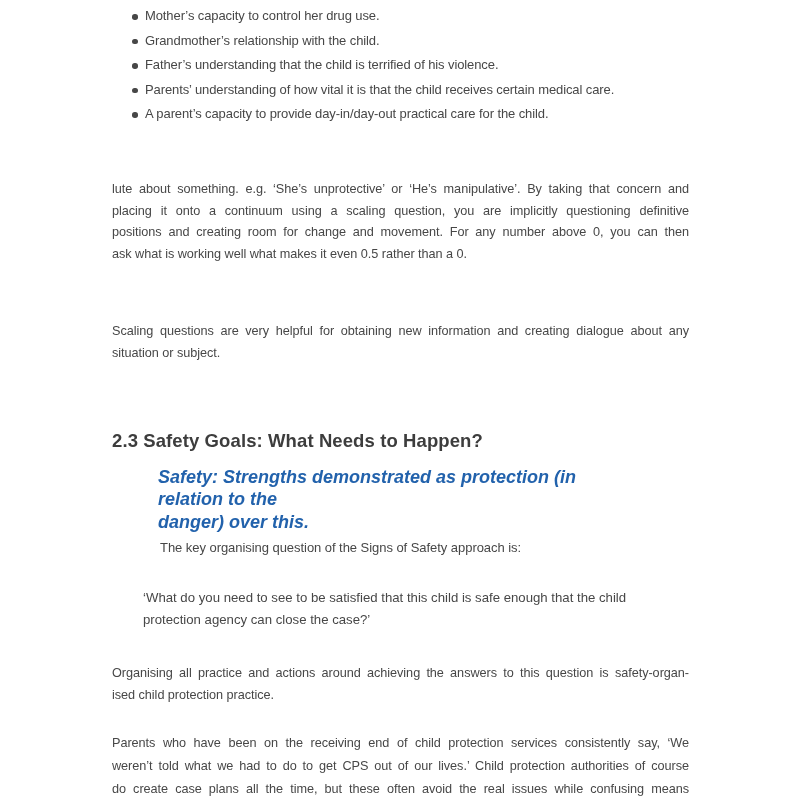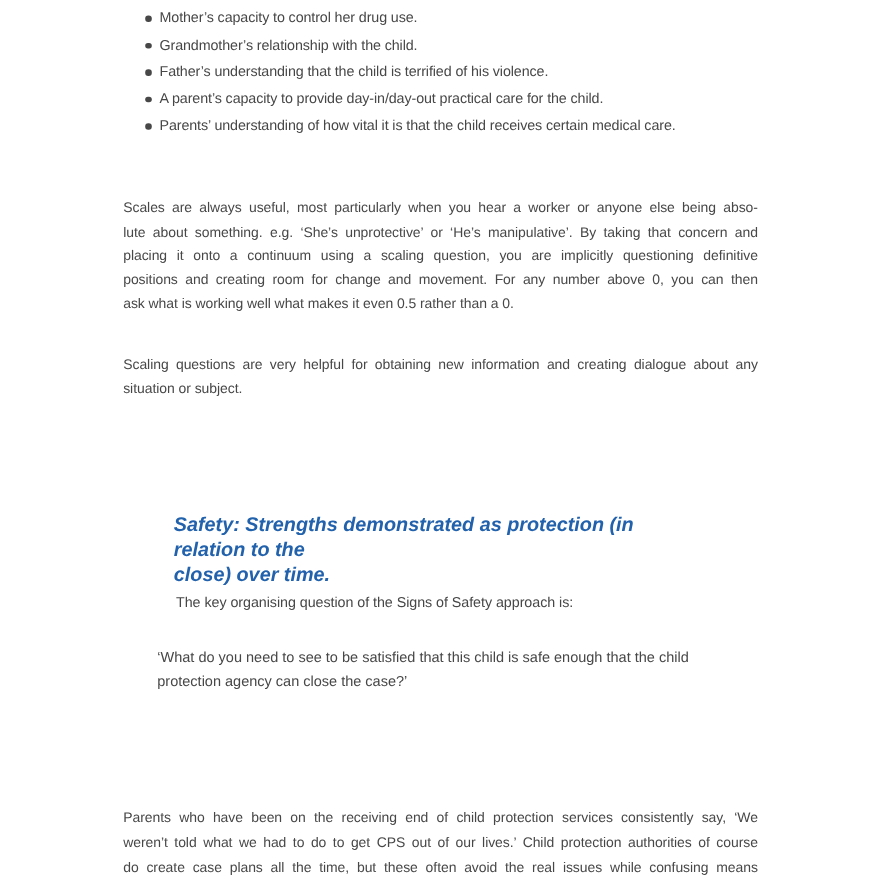--- a/index.html
+++ b/index.html
@@ -105,50 +105,54 @@
 </style>
 </head>
 <body>
 
 <div class="page">
 
   <ul class="bullets">
       <li class="bullet-item">Mother’s capacity to control her drug use.</li>
       <li class="bullet-item">Grandmother’s relationship with the child.</li>
       <li class="bullet-item">Father’s understanding that the child is terrified of his violence.</li>
+      <li class="bullet-item">Parents’ understanding of how vital it is that the child receives certain medical care.</li>
       <li class="bullet-item">A parent’s capacity to provide day-in/day-out practical care for the child.</li>
-      <li class="bullet-item">Parents’ understanding of how vital it is that the child receives certain medical care.</li>
     </ul>
 
   <div class="para justify" id="para-scales">
-      <div class="line">Scales are always useful, most particularly when you hear a worker or anyone else being abso-</div>
       <div class="line">lute about something. e.g. ‘She’s unprotective’ or ‘He’s manipulative’. By taking that concern and</div>
       <div class="line">placing it onto a continuum using a scaling question, you are implicitly questioning definitive</div>
       <div class="line">positions and creating room for change and movement. For any number above 0, you can then</div>
       <div class="line">ask what is working well what makes it even 0.5 rather than a 0.</div>
     </div>
 
   <div class="para justify" id="para-scaling">
       <div class="line">Scaling questions are very helpful for obtaining new information and creating dialogue about any</div>
       <div class="line">situation or subject.</div>
     </div>
 
+  <h2 class="heading">2.3 Safety Goals: What Needs to Happen?</h2>
 
   <div class="blue-quote">
       <div class="line">Safety: Strengths demonstrated as protection (in relation to the</div>
-      <div class="line">close) over time.</div>
+      <div class="line">danger) over this.</div>
     </div>
 
   <div class="para" id="para-key">The key organising question of the Signs of Safety approach is:</div>
 
   <div class="italic-quote">
       <div class="line">‘What do you need to see to be satisfied that this child is safe enough that the child</div>
       <div class="line">protection agency can close the case?’</div>
     </div>
 
+  <div class="para justify" id="para-organising">
+      <div class="line">Organising all practice and actions around achieving the answers to this question is safety-organ-</div>
+      <div class="line">ised child protection practice.</div>
+    </div>
 
   <div class="para justify cont" id="para-parents">
       <div class="line">Parents who have been on the receiving end of child protection services consistently say, ‘We</div>
       <div class="line">weren’t told what we had to do to get CPS out of our lives.’ Child protection authorities of course</div>
       <div class="line">do create case plans all the time, but these often avoid the real issues while confusing means</div>
     </div>
 
 </div>
 
 </body></html>

